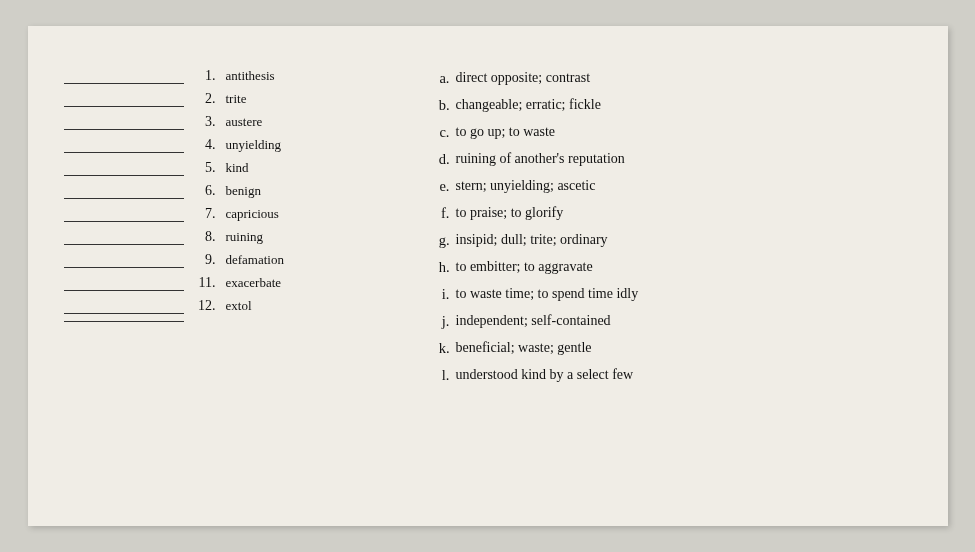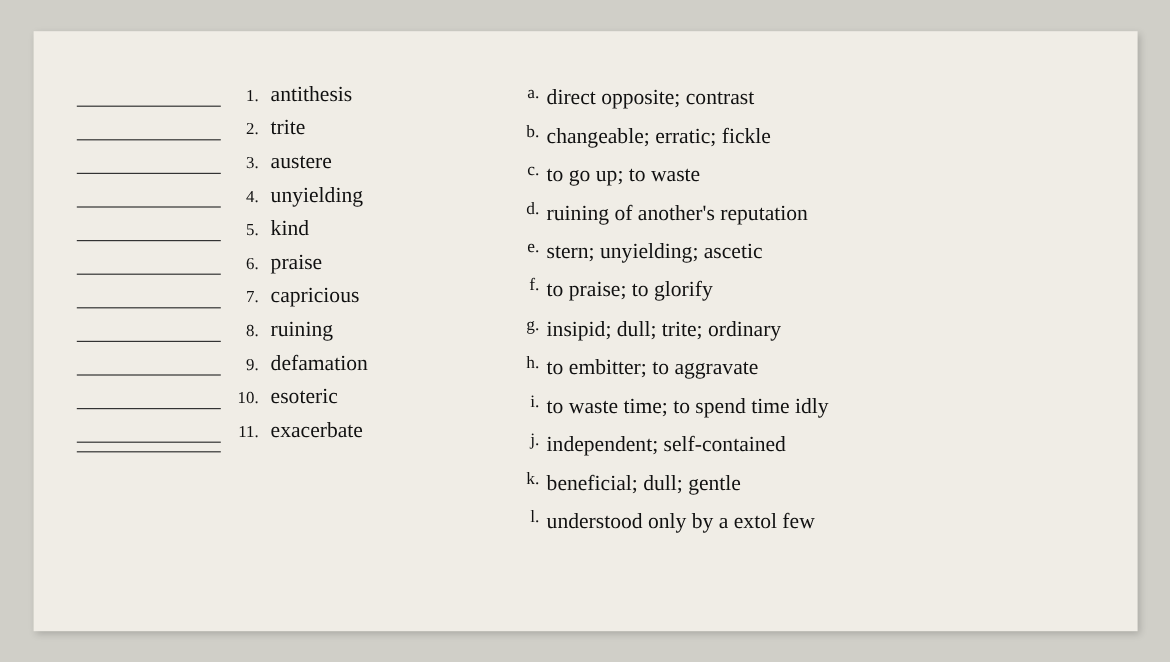--- a/index.html
+++ b/index.html
@@ -56,40 +56,40 @@
     }
     .item-num {
       width: 28px;
       text-align: right;
       font-size: 14px;
       color: #111;
       flex-shrink: 0;
       padding-right: 4px;
     }
     .item-word {
-      font-size: 18px;
+      font-size: 13px;
       color: #111;
       padding-left: 6px;
     }
     .def-row {
       display: flex;
       margin-bottom: 6px;
       align-items: flex-start;
       line-height: 1.45;
     }
     .def-letter {
       width: 22px;
       font-size: 14.5px;
       color: #111;
       flex-shrink: 0;
       text-align: right;
       padding-right: 6px;
     }
     .def-text {
-      font-size: 18px;
+      font-size: 14px;
       color: #111;
       flex: 1;
     }
   </style>
 </head>
 <body>
 
 <div class="page">
   <div class="directions"></div>
   <div class="exercise-title"></div>
@@ -116,49 +116,49 @@
           <span class="item-word">unyielding</span>
         </div>
         <div class="word-row">
           <div class="blank-line"></div>
           <span class="item-num">5.</span>
           <span class="item-word">kind</span>
         </div>
         <div class="word-row">
           <div class="blank-line"></div>
           <span class="item-num">6.</span>
-          <span class="item-word">praise</span>
+          <span class="item-word">benign</span>
         </div>
         <div class="word-row">
           <div class="blank-line"></div>
           <span class="item-num">7.</span>
           <span class="item-word">capricious</span>
         </div>
         <div class="word-row">
           <div class="blank-line"></div>
           <span class="item-num">8.</span>
           <span class="item-word">ruining</span>
         </div>
         <div class="word-row">
           <div class="blank-line"></div>
           <span class="item-num">9.</span>
           <span class="item-word">defamation</span>
         </div>
         <div class="word-row">
           <div class="blank-line"></div>
-          <span class="item-num">10.</span>
-          <span class="item-word">esoteric</span>
-        </div>
-        <div class="word-row">
-          <div class="blank-line"></div>
           <span class="item-num">11.</span>
           <span class="item-word">exacerbate</span>
         </div>
         <div class="word-row">
           <div class="blank-line"></div>
+          <span class="item-num">12.</span>
+          <span class="item-word">extol</span>
+        </div>
+        <div class="word-row">
+          <div class="blank-line"></div>
         </div>
       </div>
     <div class="right-col" id="defs-col">
         <div class="def-row">
           <span class="def-letter">a.</span>
           <span class="def-text">direct opposite; contrast</span>
         </div>
         <div class="def-row">
           <span class="def-letter">b.</span>
           <span class="def-text">changeable; erratic; fickle</span>
@@ -190,21 +190,21 @@
         <div class="def-row">
           <span class="def-letter">i.</span>
           <span class="def-text">to waste time; to spend time idly</span>
         </div>
         <div class="def-row">
           <span class="def-letter">j.</span>
           <span class="def-text">independent; self-contained</span>
         </div>
         <div class="def-row">
           <span class="def-letter">k.</span>
-          <span class="def-text">beneficial; dull; gentle</span>
+          <span class="def-text">beneficial; waste; gentle</span>
         </div>
         <div class="def-row">
           <span class="def-letter">l.</span>
-          <span class="def-text">understood only by a extol few</span>
+          <span class="def-text">understood kind by a select few</span>
         </div>
       </div>
   </div>
 </div>
 
 </body></html>

